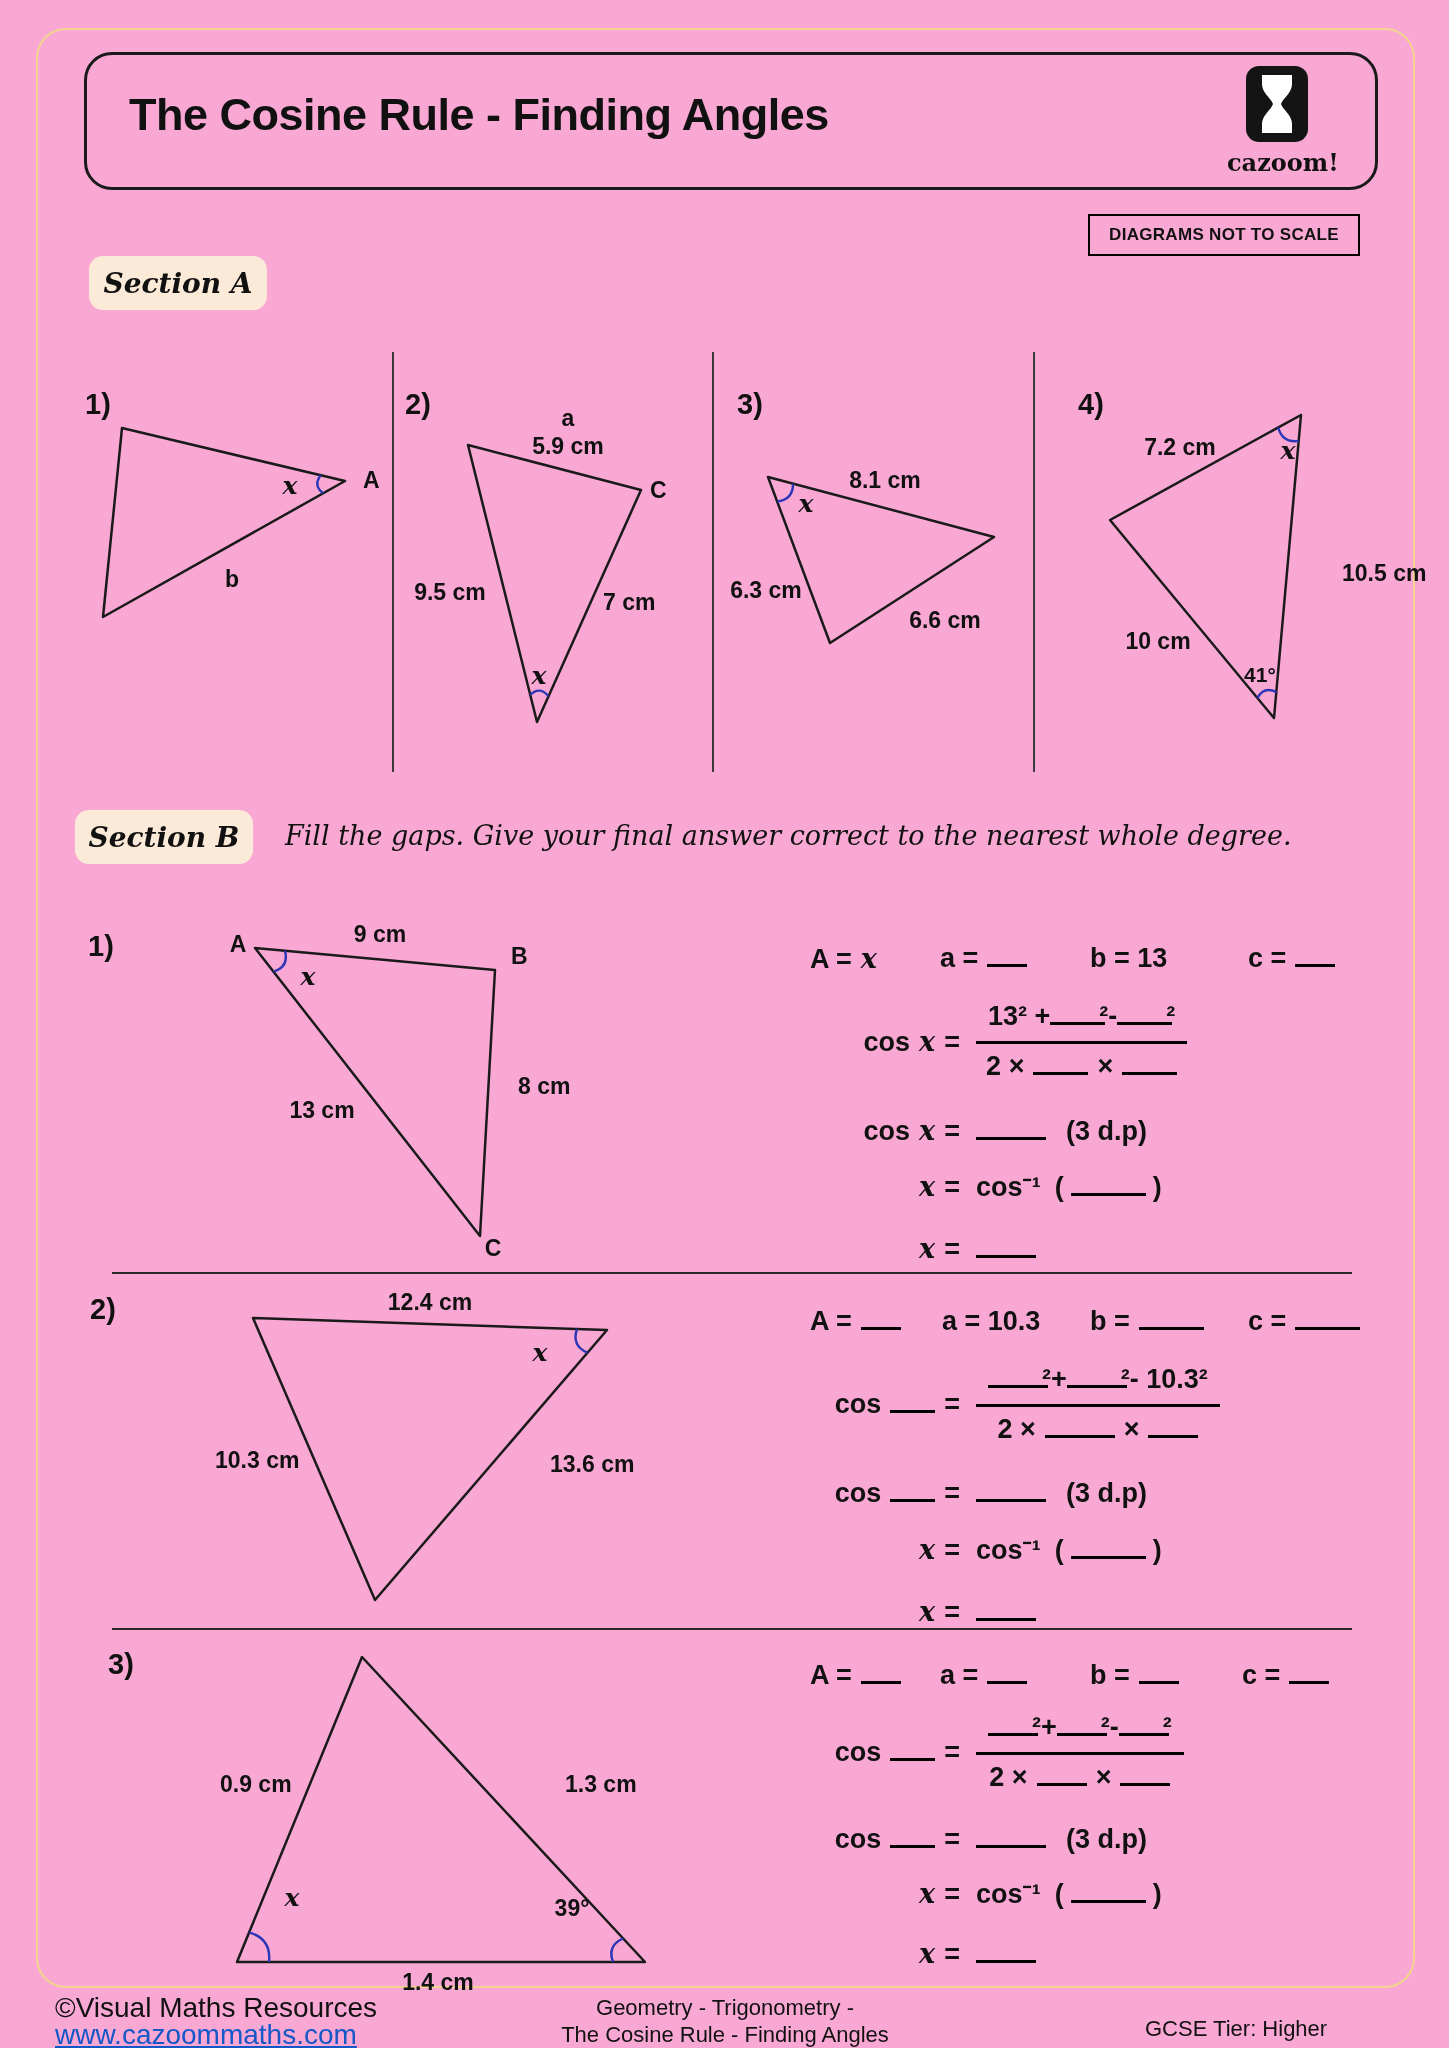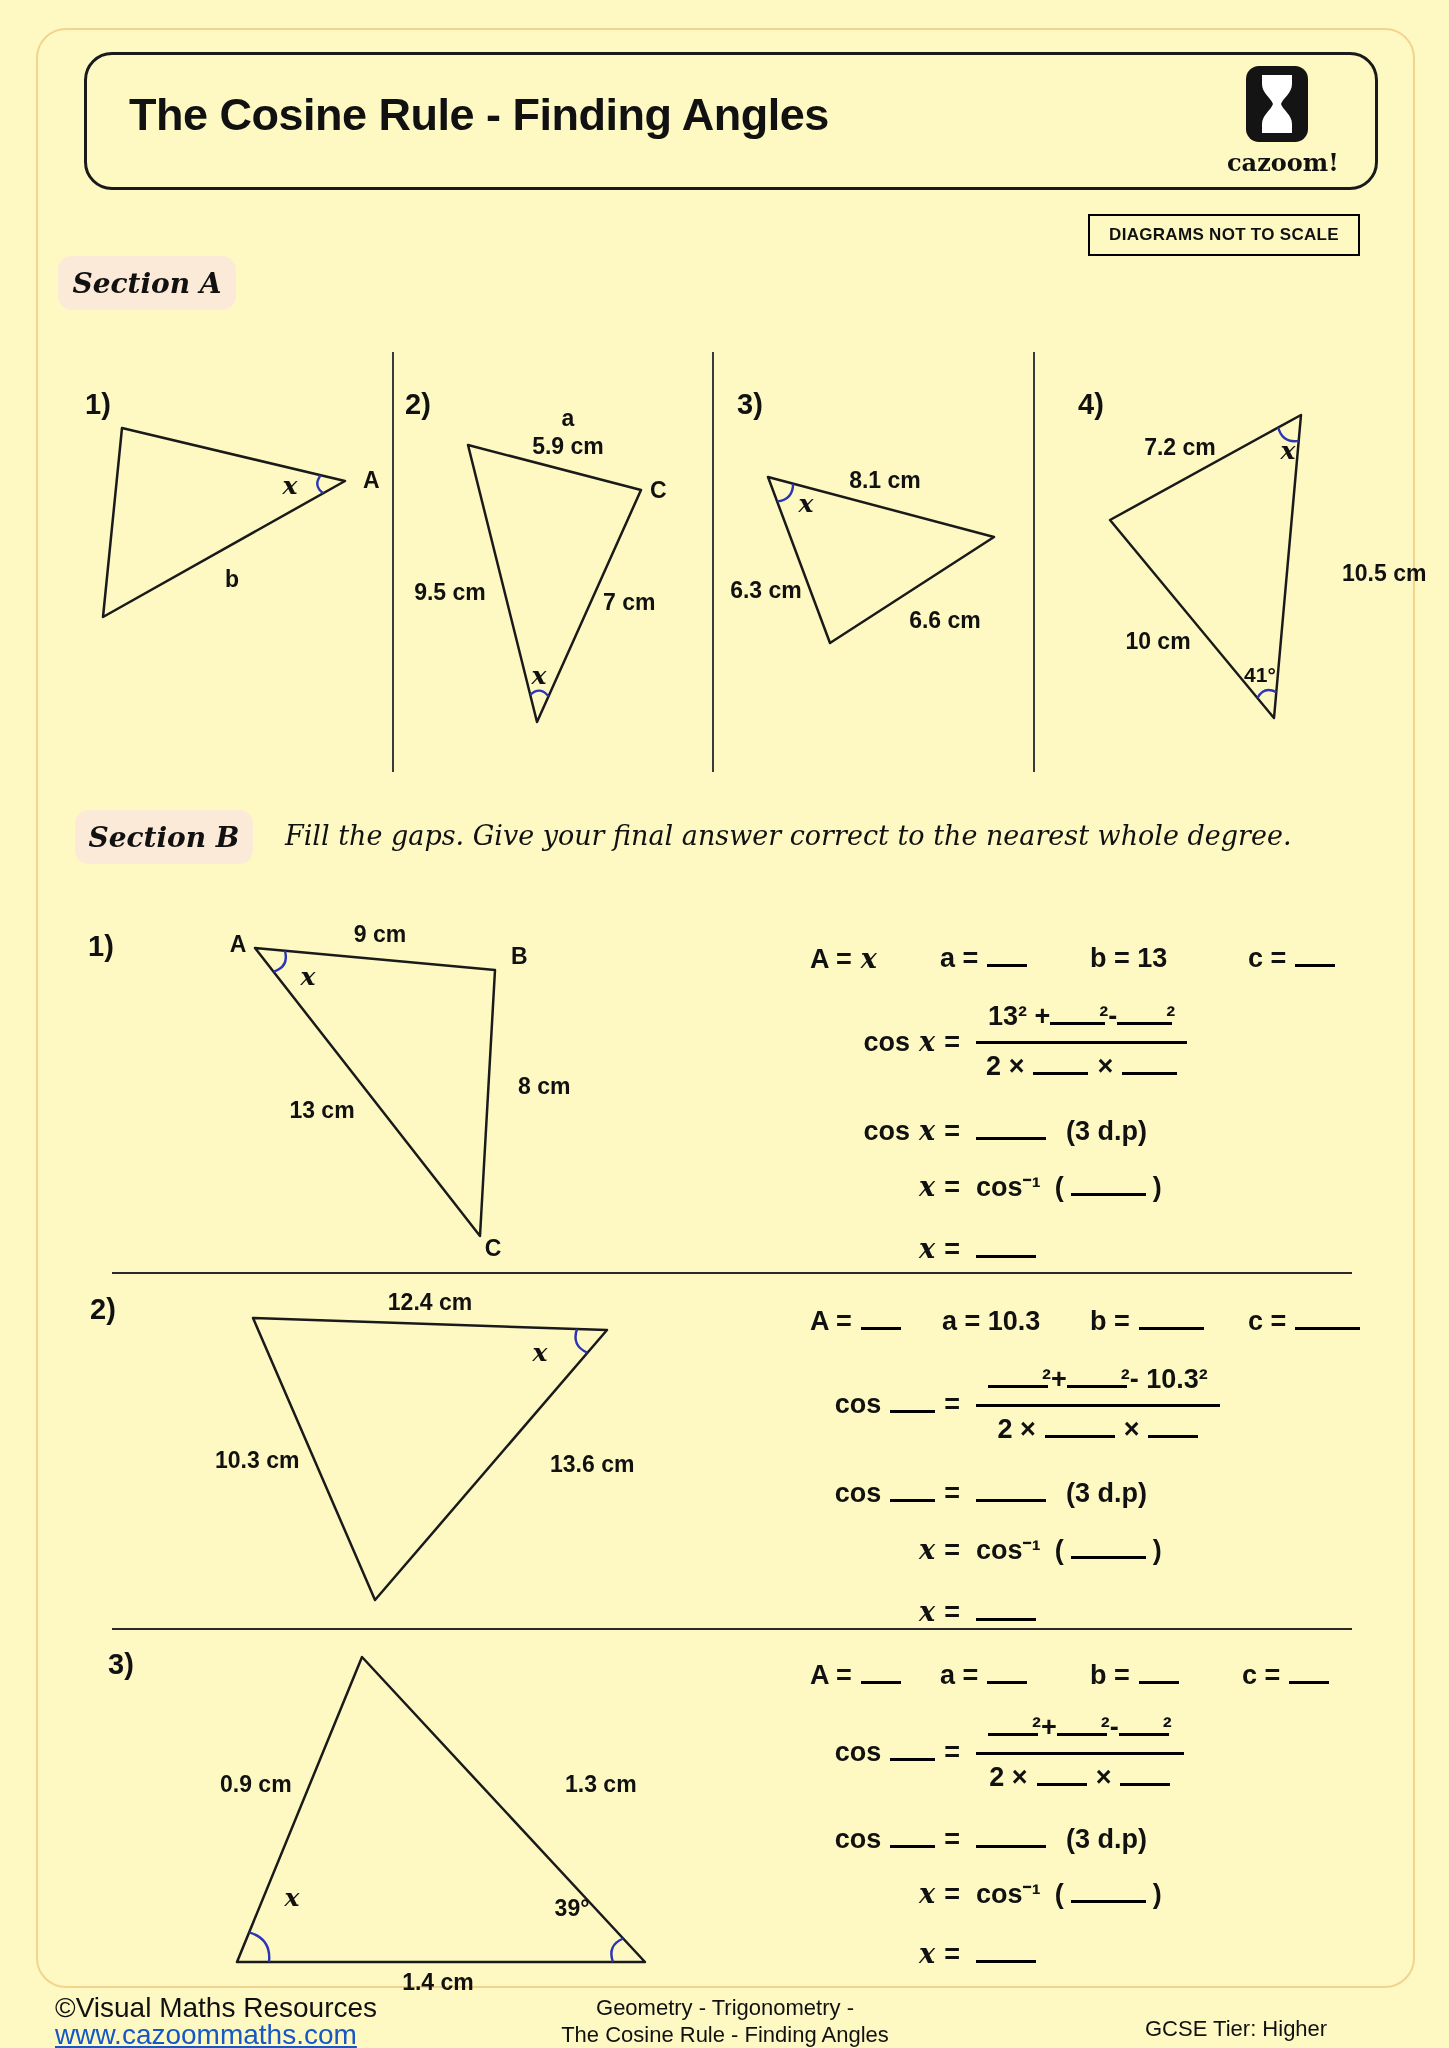--- a/index.html
+++ b/index.html
@@ -1,16 +1,16 @@
 <!DOCTYPE html>
 <html><head>
 <meta charset="utf-8">
 <style>
   html,body { margin:0; padding:0; background:#fff; }
-  .page { position:relative; width:1449px; height:2048px; background:#fef9c3;
+  .page { position:relative; width:1449px; height:2048px; background:#f9a8d4;
           font-family:"Liberation Sans",sans-serif; color:#111; overflow:hidden; }
   .border-frame { position:absolute; left:36px; top:28px; width:1375px; height:1956px;
                   border:2px solid #f3d48e; border-radius:30px; }
   .header-box { position:absolute; left:84px; top:52px; width:1288px; height:132px;
                 border:3px solid #1a1a1a; border-radius:28px; }
   .title { position:absolute; left:42px; top:34px; font-size:45px; font-weight:bold; letter-spacing:-0.5px; }
   .logo { position:absolute; right:48px; top:10px; width:100px; text-align:center; }
   .brand { font-family:"DejaVu Serif",serif; font-weight:bold; font-size:24px; margin-top:1px; }
   .notice-box { position:absolute; left:1088px; top:214px; width:268px; height:38px; border:2px solid #000;
                 display:flex; align-items:center; justify-content:center; font-weight:bold; font-size:17px; letter-spacing:.3px; }
@@ -57,21 +57,21 @@
       <svg width="64" height="78" viewBox="0 0 64 78">
         <rect x="1" y="1" width="62" height="76" rx="13" fill="#141414"></rect>
         <path d="M17 10 h30 v9 c0 9 -9 14 -11 20 c2 6 11 11 11 20 v9 h-30 v-9 c0 -9 9 -14 11 -20 c-2 -6 -11 -11 -11 -20 z" fill="#ffffff"></path>
       </svg>
       <div class="brand">cazoom!</div>
     </div>
   </div>
 
   <div class="notice-box">DIAGRAMS NOT TO SCALE</div>
 
-  <div class="section-pill" style="left:58px; top:256px">Section A</div>
+  <div class="section-pill" style="left:89px; top:256px">Section A</div>
 
   <div class="qnum" style="left:85px; top:388px">1)</div>
   <div class="qnum" style="left:405px; top:388px">2)</div>
   <div class="qnum" style="left:737px; top:388px">3)</div>
   <div class="qnum" style="left:1078px; top:388px">4)</div>
 
   <div class="vline" style="left:392px; top:352px; height:420px"></div>
   <div class="vline" style="left:712px; top:352px; height:420px"></div>
   <div class="vline" style="left:1033px; top:352px; height:420px"></div>
 

